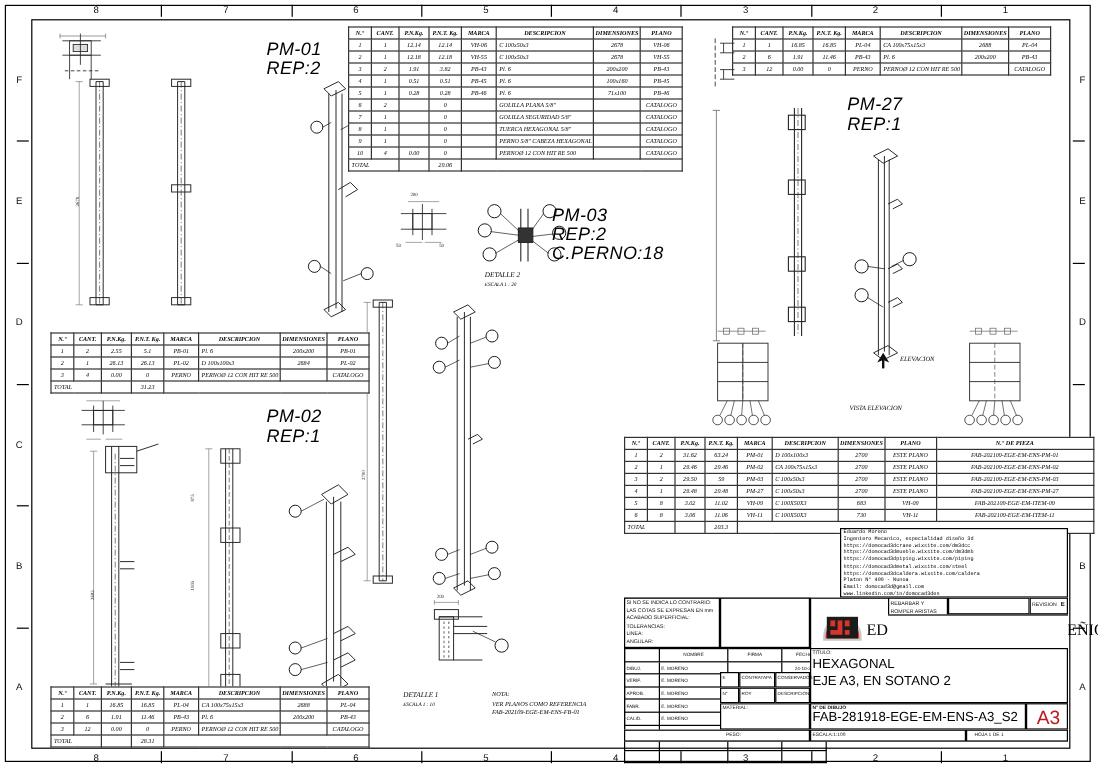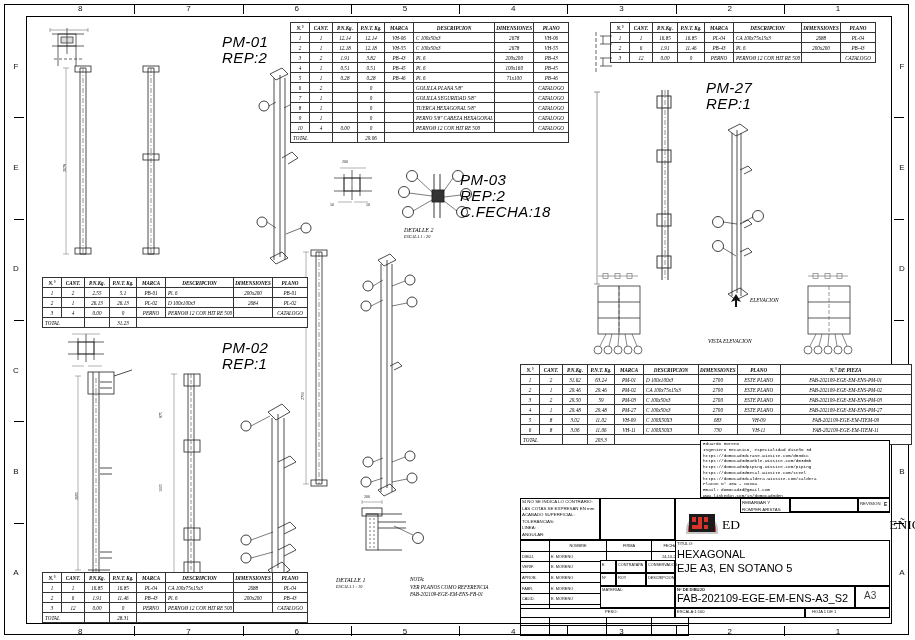--- a/index.html
+++ b/index.html
@@ -25,21 +25,21 @@
   .det-cap .sub{font-size:4.3px;display:block;}
   .vista{position:absolute;font-family:"Liberation Serif",serif;font-style:italic;font-size:5.4px;color:#000;}
   .dim{position:absolute;font-family:"Liberation Serif",serif;font-size:4px;color:#222;}
   .vdim{position:absolute;font-family:"Liberation Serif",serif;font-size:4px;color:#222;transform:rotate(-90deg);transform-origin:left top;white-space:nowrap;}
   
   .tb{position:absolute;border:0.9px solid #000;box-sizing:border-box;background:#fff;}
   .tb-txt{position:absolute;font-family:"Liberation Sans",sans-serif;font-size:4.4px;color:#111;line-height:1.5;}
   .tb-big{position:absolute;font-family:"Liberation Serif",serif;font-size:13.5px;color:#000;white-space:nowrap;}
   .tb-med{position:absolute;font-family:"Liberation Sans",sans-serif;font-size:11px;color:#000;line-height:1.25;white-space:nowrap;}
   .tb-code{position:absolute;font-family:"Liberation Sans",sans-serif;font-size:11px;color:#000;white-space:nowrap;}
-  .tb-a3{position:absolute;font-family:"Liberation Sans",sans-serif;font-size:10px;color:#404040;}
+  .tb-a3{position:absolute;font-family:"Liberation Sans",sans-serif;font-size:16px;color:#b91c1c;}
   .contact{position:absolute;font-family:"Liberation Mono",monospace;font-size:4.3px;color:#000;line-height:1.34;white-space:pre;}
   .logo{position:absolute;}
   
   .rev{position:absolute;border-collapse:collapse;font-family:"Liberation Sans",sans-serif;font-size:3.9px;color:#111;}
   .rev td{border:0.7px solid #000;height:9.6px;padding:0 1px;text-align:center;white-space:nowrap;}
   .rev td.lft{text-align:left;}
   svg{display:block;overflow:visible;}
 </style>
 </head>
 <body>
@@ -520,21 +520,21 @@
         <line x1="65" y1="27" x2="48" y2="29"></line>
       <line x1="17" y1="43" x2="36" y2="32"></line>
         <line x1="61" y1="43" x2="48" y2="33"></line>
     </g>
   </svg>
   <div class="det-cap" style="left:404px;top:226px;">
     <span>DETALLE 2</span><span class="sub">ESCALA 1 : 20</span>
   </div>
 
   <div class="pm-title" style="left:460px;top:172px;">
-    <span>PM-03</span><br><span>REP:2</span><br><span>C.FECHA:18</span>
+    <span>PM-03</span><br><span>REP:2</span><br><span>C.PERNO:18</span>
   </div>
 
   <svg style="position:absolute;left:302px;top:246px;" width="36" height="250">
     <g stroke="#222" stroke-width="0.8" fill="none">
       <line x1="14" y1="6" x2="14" y2="238"></line>
       <line x1="20" y1="6" x2="20" y2="238"></line>
       <line x1="17" y1="6" x2="17" y2="238" stroke-dasharray="5,2,1,2" stroke-width="0.5"></line>
       <line x1="14" y1="6" x2="20" y2="6"></line>
         <line x1="14" y1="238" x2="20" y2="238"></line>
       <rect x="9" y="4" width="16" height="6"></rect>
@@ -1009,25 +1009,25 @@
           <td></td>
           <td></td>
           <td></td>
         </tr>
       </tbody>
   </table>
 
   <div class="tb" style="left:675px;top:540px;width:215px;height:46px;"></div>
   <div class="tb-txt" style="left:677px;top:541px;font-size:4.2px;">TITULO:</div>
   <div class="tb-med" style="left:677px;top:548px;">HEXAGONAL</div>
-  <div class="tb-med" style="left:677px;top:562px;">EJE A3, EN SOTANO 5</div>
+  <div class="tb-med" style="left:677px;top:562px;">EJE A3, EN SOTANO 2</div>
 
   <div class="tb" style="left:675px;top:586px;width:180px;height:22px;"></div>
   <div class="tb-txt" style="left:677px;top:587px;font-size:4.1px;font-weight:bold;">N° DE DIBUJO</div>
-  <div class="tb-code" style="left:677px;top:592px;">FAB-202109-EGE-EM-ENS-A3_S2</div>
+  <div class="tb-code" style="left:677px;top:592px;">FAB-281918-EGE-EM-ENS-A3_S2</div>
 
   <div class="tb" style="left:855px;top:586px;width:35px;height:22px;"></div>
   <div class="tb-a3" style="left:864px;top:590px;">A3</div>
 
   <div class="tb" style="left:520px;top:608px;width:155px;height:10px;"></div>
   <div class="tb-txt" style="left:605px;top:609px;font-size:4.1px;">PESO:</div>
   <div class="tb" style="left:675px;top:608px;width:130px;height:10px;"></div>
   <div class="tb-txt" style="left:677px;top:609px;font-size:4.1px;">ESCALA:1:100</div>
   <div class="tb" style="left:805px;top:608px;width:85px;height:10px;"></div>
   <div class="tb-txt" style="left:812px;top:609px;font-size:4.1px;">HOJA 1 DE 1</div>

